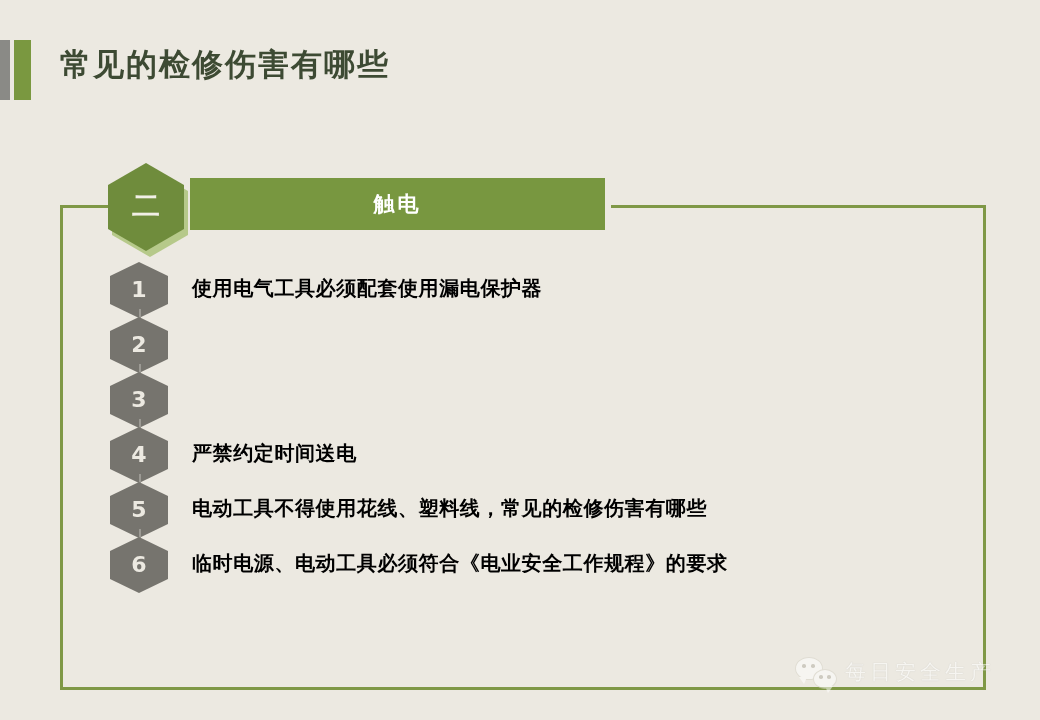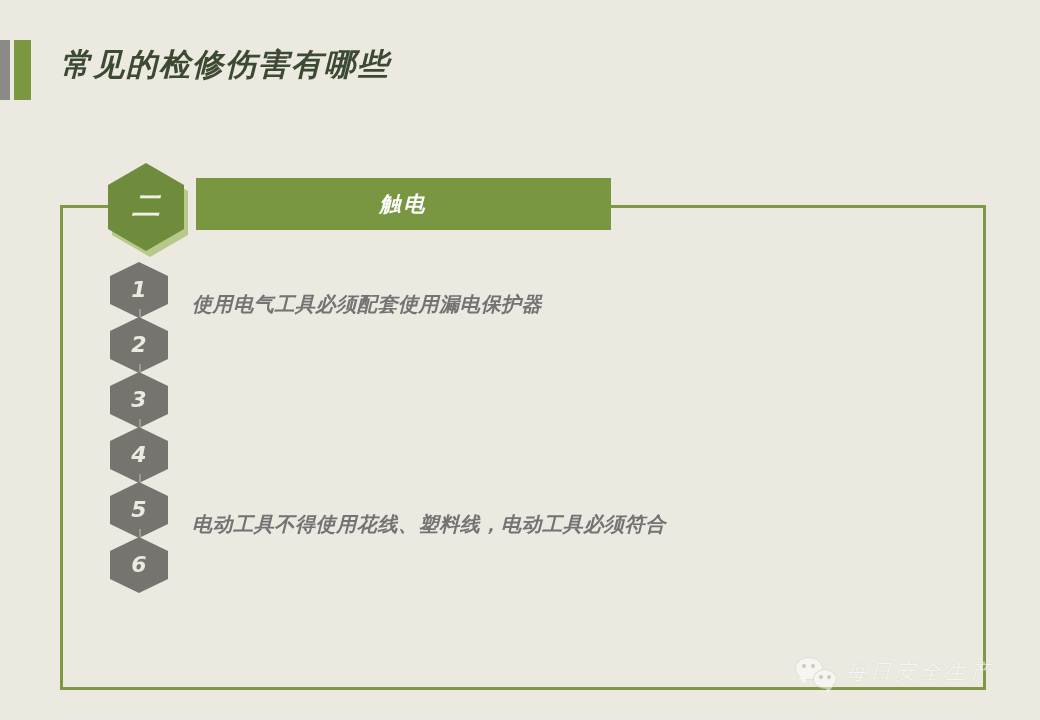--- a/index.html
+++ b/index.html
@@ -15,21 +15,20 @@
     position: relative;
   }
 
   
   #slide {
     position: absolute;
     left: 0; top: 0;
     width: 1040px;
     height: 720px;
     background: #ece9e1;
-    font-style: italic;
   }
 
   
   .title-accent-gray {
     position: absolute;
     left: 0px; top: 40px;
     width: 10px; height: 60px;
     background: #8a8a86;
   }
   .title-accent-green {
@@ -108,21 +107,21 @@
     color: #f1efe6;
     font-size: 28px;
     font-weight: bold;
     font-family: "DejaVu Sans", "Liberation Sans", sans-serif;
     line-height: 1;
     margin-top: -2px;
   }
 
   .section-banner {
     position: absolute;
-    left: 196px; top: 178px;
+    left: 190px; top: 178px;
     width: 415px; height: 52px;
     background: #789740;
     display: flex;
     align-items: center;
     justify-content: center;
   }
   .section-banner-text {
     color: #ffffff;
     font-size: 21px;
     font-weight: bold;
@@ -165,25 +164,24 @@
     font-weight: bold;
     font-family: "DejaVu Sans", "Liberation Sans", sans-serif;
     line-height: 1;
   }
   .bullet-text {
     position: absolute;
     left: 82px;
     top: 13px;
     font-size: 20px;
     font-weight: bold;
-    color: #737373;
+    color: #000000;
     letter-spacing: 0.6px;
     white-space: nowrap;
     font-family: "DejaVu Sans", "Liberation Sans", sans-serif;
-    margin-top: 16px;
   }
 
   
   .watermark {
     position: absolute;
     left: 795px;
     top: 652px;
     height: 40px;
     display: flex;
     align-items: center;
@@ -291,35 +289,37 @@
       <div class="bullet-hex">
         <span class="bullet-num">3</span>
       </div>
     </div>
 
     <div class="bullet-row">
       <div class="bullet-connector"></div>
       <div class="bullet-hex">
         <span class="bullet-num">4</span>
       </div>
+      <div class="bullet-text">严禁约定时间送电</div>
     </div>
 
     <div class="bullet-row">
       <div class="bullet-connector"></div>
       <div class="bullet-hex">
         <span class="bullet-num">5</span>
       </div>
-      <div class="bullet-text">电动工具不得使用花线、塑料线，电动工具必须符合</div>
+      <div class="bullet-text">电动工具不得使用花线、塑料线，常见的检修伤害有哪些</div>
     </div>
 
     <div class="bullet-row">
       <div class="bullet-connector"></div>
       <div class="bullet-hex">
         <span class="bullet-num">6</span>
       </div>
+      <div class="bullet-text">临时电源、电动工具必须符合《电业安全工作规程》的要求</div>
     </div>
 
   </div>
 
   <div class="watermark">
     <div class="wechat-icon">
       <div class="wechat-bubble-big">
         <div class="wm-dot" style="left:6px; top:6px;"></div>
         <div class="wm-dot" style="left:15px; top:6px;"></div>
       </div>

